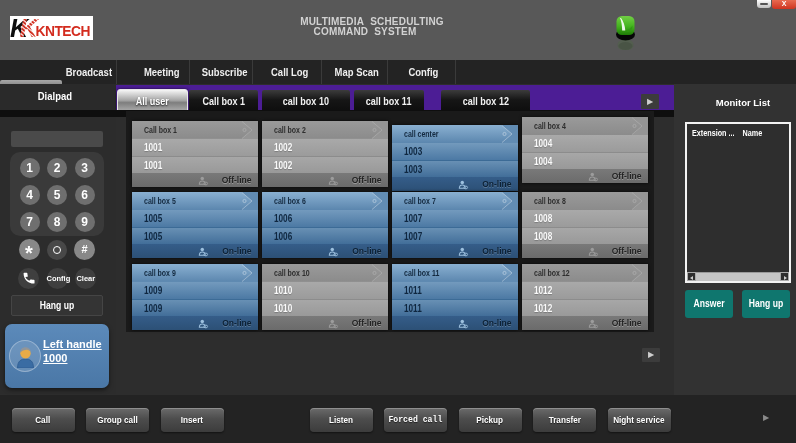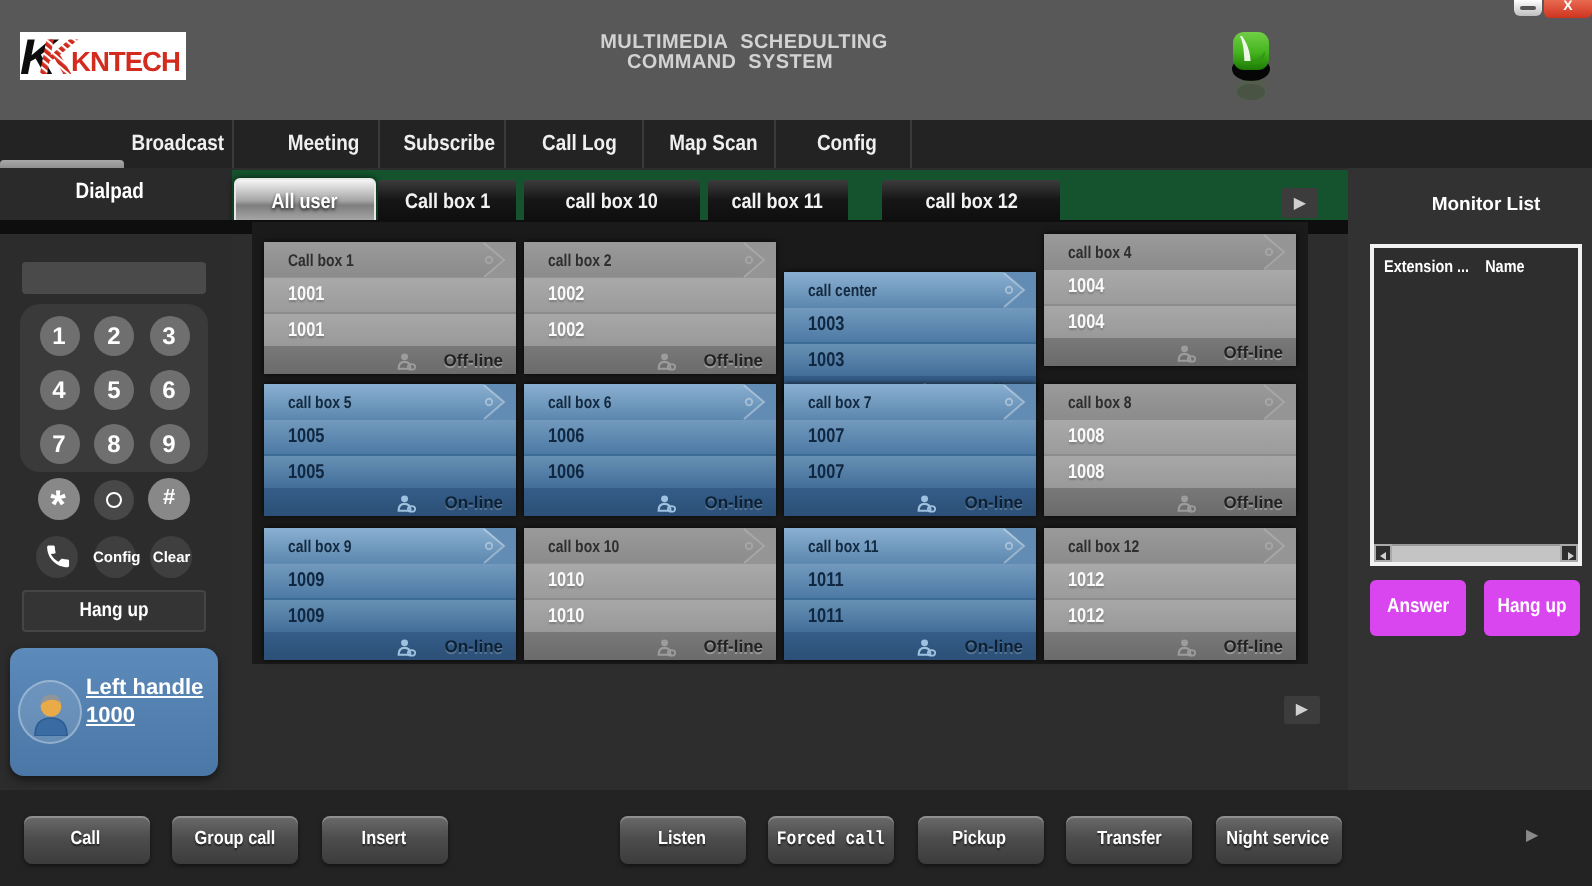--- a/index.html
+++ b/index.html
@@ -24,21 +24,21 @@
 
 #menubar { left:0; top:60px; width:796px; height:24px; background:#232323; }
 .mtab { position:absolute; top:0; height:24px; color:#efefef; font-size:11px; font-weight:bold;
   text-align:center; line-height:24px; border-right:1px solid #3a3a3a; }
 .mtab.active { background:linear-gradient(#a8a8a8,#6d6d6d 40%,#4b4b4b 60%,#424242);
   border-radius:2px; color:#fff; border-right:none;margin-top:20px; }
 
 
 #row2l { left:0; top:84px; width:116px; height:27px; background:#2a2a2a; color:#fff;
   font-size:11px; font-weight:bold; text-align:center; line-height:25px; }
-#row2m { left:116px; top:85px; width:561px; height:26px; background:#14532d; }
+#row2m { left:116px; top:85px; width:561px; height:26px; background:#4c1d95; }
 .stab { position:absolute; top:5px; height:22px; background:linear-gradient(#3c3c3c,#161616 45%,#0d0d0d);
   color:#f2f2f2; font-size:10.5px; font-weight:bold; text-align:center; line-height:22px; border-radius:2px; }
 #alluser { position:absolute; left:1px; top:4px; width:71px; height:25px;
   background:linear-gradient(#f5f5f5,#a5a5a5 45%,#7e7e7e 55%,#b5b5b5);
   border:1px solid #e8e8e8; border-radius:3px; color:#fff; font-size:10.5px; font-weight:bold;
   text-align:center; line-height:23px; text-shadow:0 1px 2px rgba(0,0,0,.8); box-shadow:0 0 3px rgba(0,0,0,.7); }
 .arrbtn { position:absolute; background:#3c3c3c; color:#cfcfcf; text-align:center; border-radius:1px; }
 
 
 #sep { left:0; top:110px; width:674px; height:7px; background:#0e0e0e; }
@@ -95,21 +95,21 @@
 
 #rpanel { left:674px; top:84px; width:122px; height:311px; background:#323232; }
 #rtitle { position:absolute; left:8px; top:13px; width:122px; text-align:center; color:#fff;
   font-size:9.5px; font-weight:bold; }
 #mbox { position:absolute; left:11px; top:38px; width:106px; height:161px; background:#2e2e2e;
   border:2px solid #f2f2f2; }
 #mbox .hdr { position:absolute; left:5px; top:4px; color:#fff; font-size:8.5px; font-weight:bold; }
 #mscroll { position:absolute; left:9px; bottom:0px; width:84px; height:9px; background:#c4c4c4; border-top:1px solid #999; }
 .sarr { position:absolute; bottom:0; width:9px; height:9px; background:#2e2e2e; border:1px solid #aaa;
   color:#ddd; font-size:7px; line-height:8px; text-align:center; }
-.rbtn { position:absolute; top:206px; width:48px; height:28px; background:#d946ef; border-radius:3px;
+.rbtn { position:absolute; top:206px; width:48px; height:28px; background:#0f766e; border-radius:3px;
   color:#fff; font-size:10px; font-weight:bold; text-align:center; line-height:28px; }
 
 
 #bottombar { left:0; top:395px; width:796px; height:48px; background:#232323; }
 .bbtn { position:absolute; top:13px; width:63px; height:24px; border-radius:4px;
   background:linear-gradient(#6b6b6b,#4d4d4d 45%,#3c3c3c);
   box-shadow:inset 0 1px 0 rgba(255,255,255,.25), 0 1px 2px rgba(0,0,0,.5);
   color:#fff; font-size:9.5px; font-weight:bold; text-align:center; line-height:24px;
   text-shadow:0 1px 1px rgba(0,0,0,.6); }
 </style>
@@ -249,21 +249,21 @@
         </div>
       <div class="cfoot">
           <svg style="position:absolute;left:66px;top:3px;" width="11" height="10" viewBox="0 0 12 11.5">
             <circle cx="4.6" cy="2.8" r="2" fill="#9c9c9c"></circle>
             <path d="M1.2 9.6 C1.2 6.8 2.6 5.7 4.6 5.7 C6.6 5.7 8 6.8 8 9.6 Z" fill="none" stroke="#9c9c9c" stroke-width="1.2"></path>
             <ellipse cx="8.6" cy="8.6" rx="2.1" ry="1.6" fill="none" stroke="#9c9c9c" stroke-width="1"></ellipse>
           </svg>
           <div class="cstat">Off-line</div>
         </div>
     </div>
-    <div class="card b" style="left:265.5px;top:25px;">
+    <div class="card b" style="left:265.5px;top:14px;">
       <div class="chead"></div>
         <div class="cbanner"></div>
       <svg style="position:absolute;left:0;top:0;" width="126" height="18" viewBox="0 0 126 18">
           <path d="M110 0.5 L120 9 L110 17.5" fill="none" stroke="rgba(255,255,255,.35)" stroke-width="1"></path>
           <circle cx="112.5" cy="9" r="1.6" fill="none" stroke="rgba(255,255,255,.35)" stroke-width="1"></circle>
         </svg>
       <div class="cname"><span class="nl">call center</span></div>
       <div class="crow crow1">
           <span>1003</span>
         </div>

